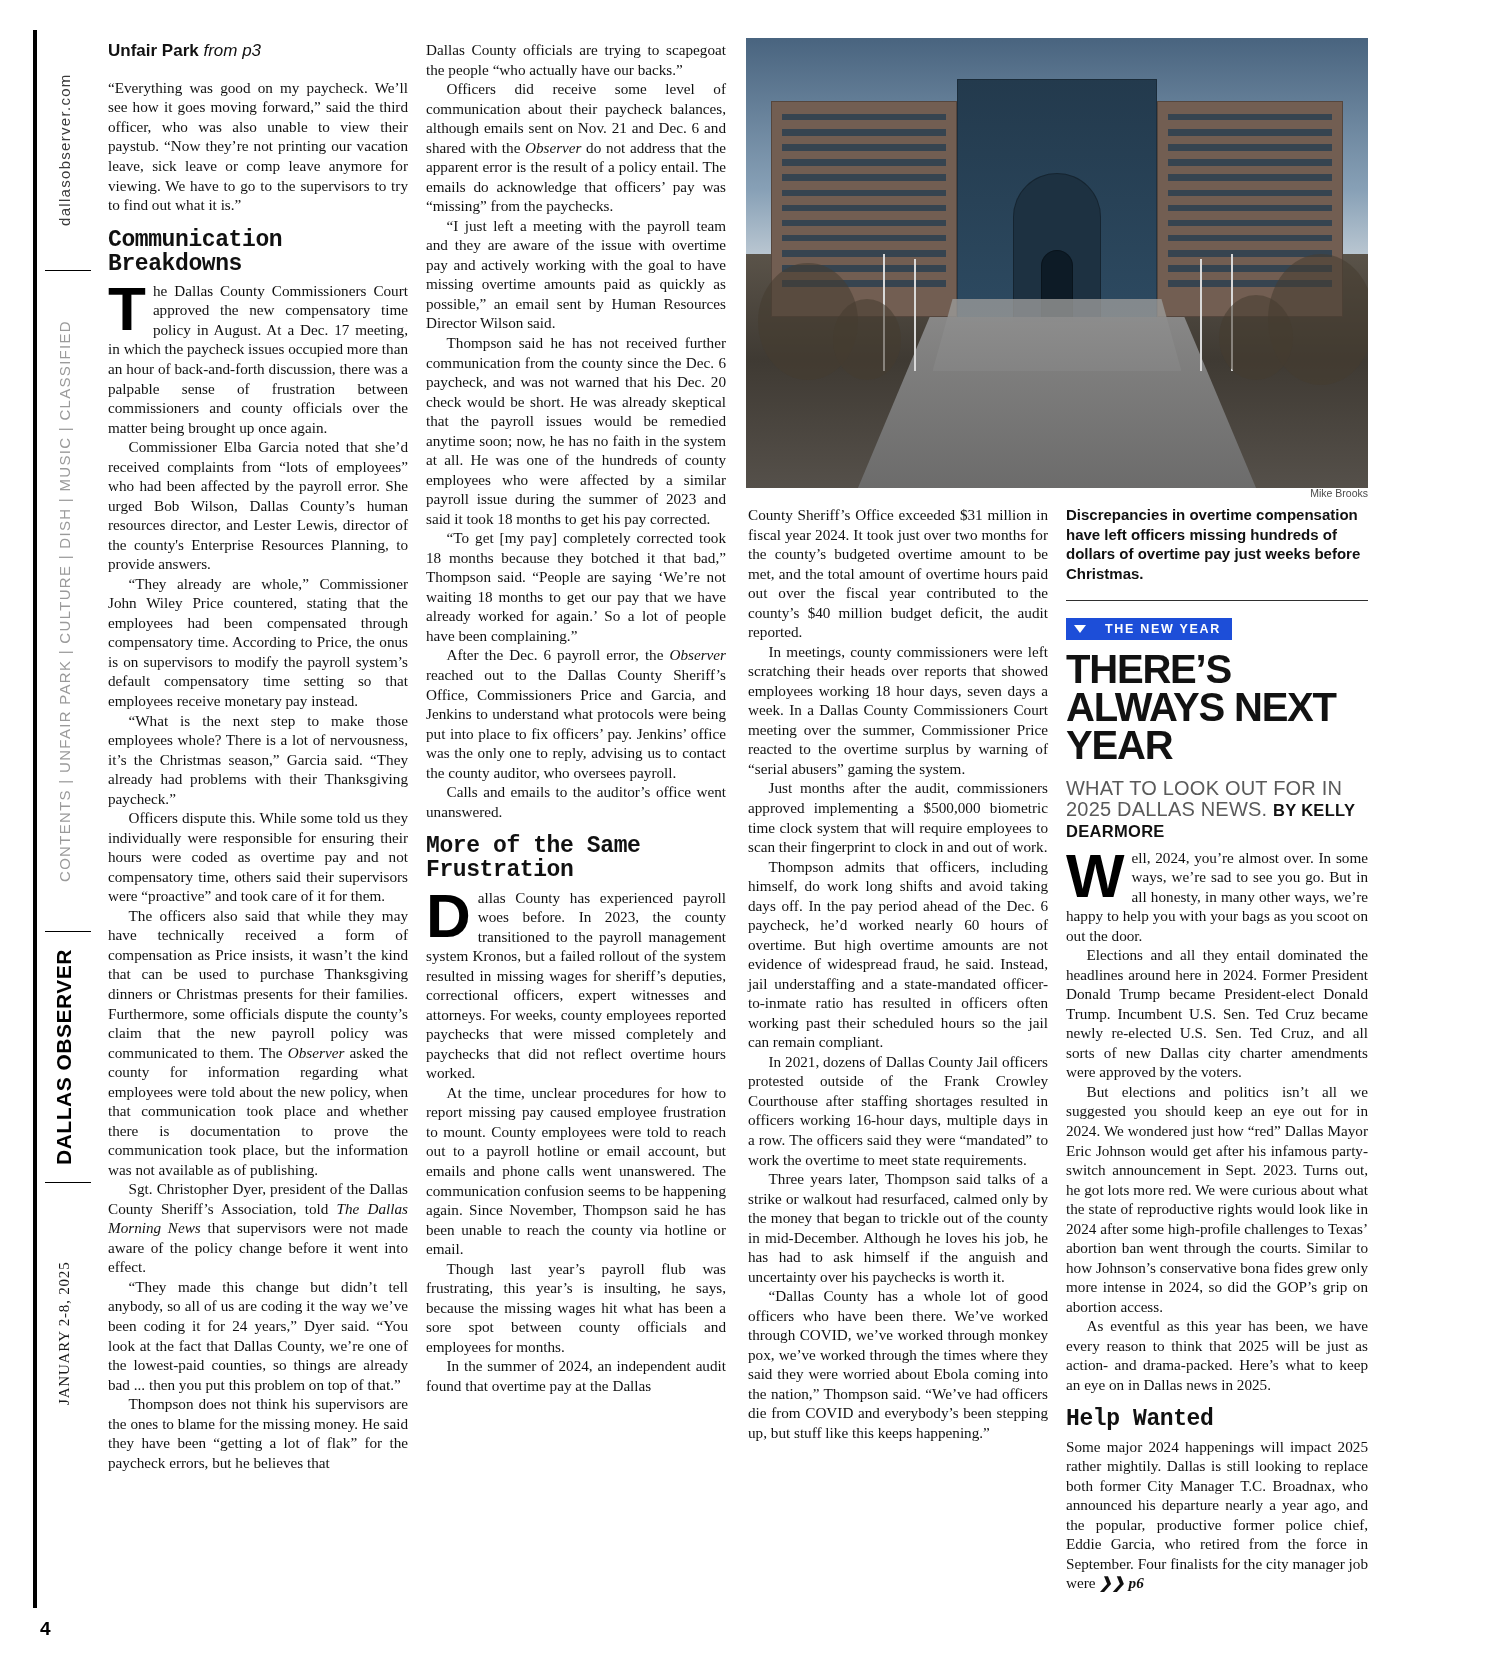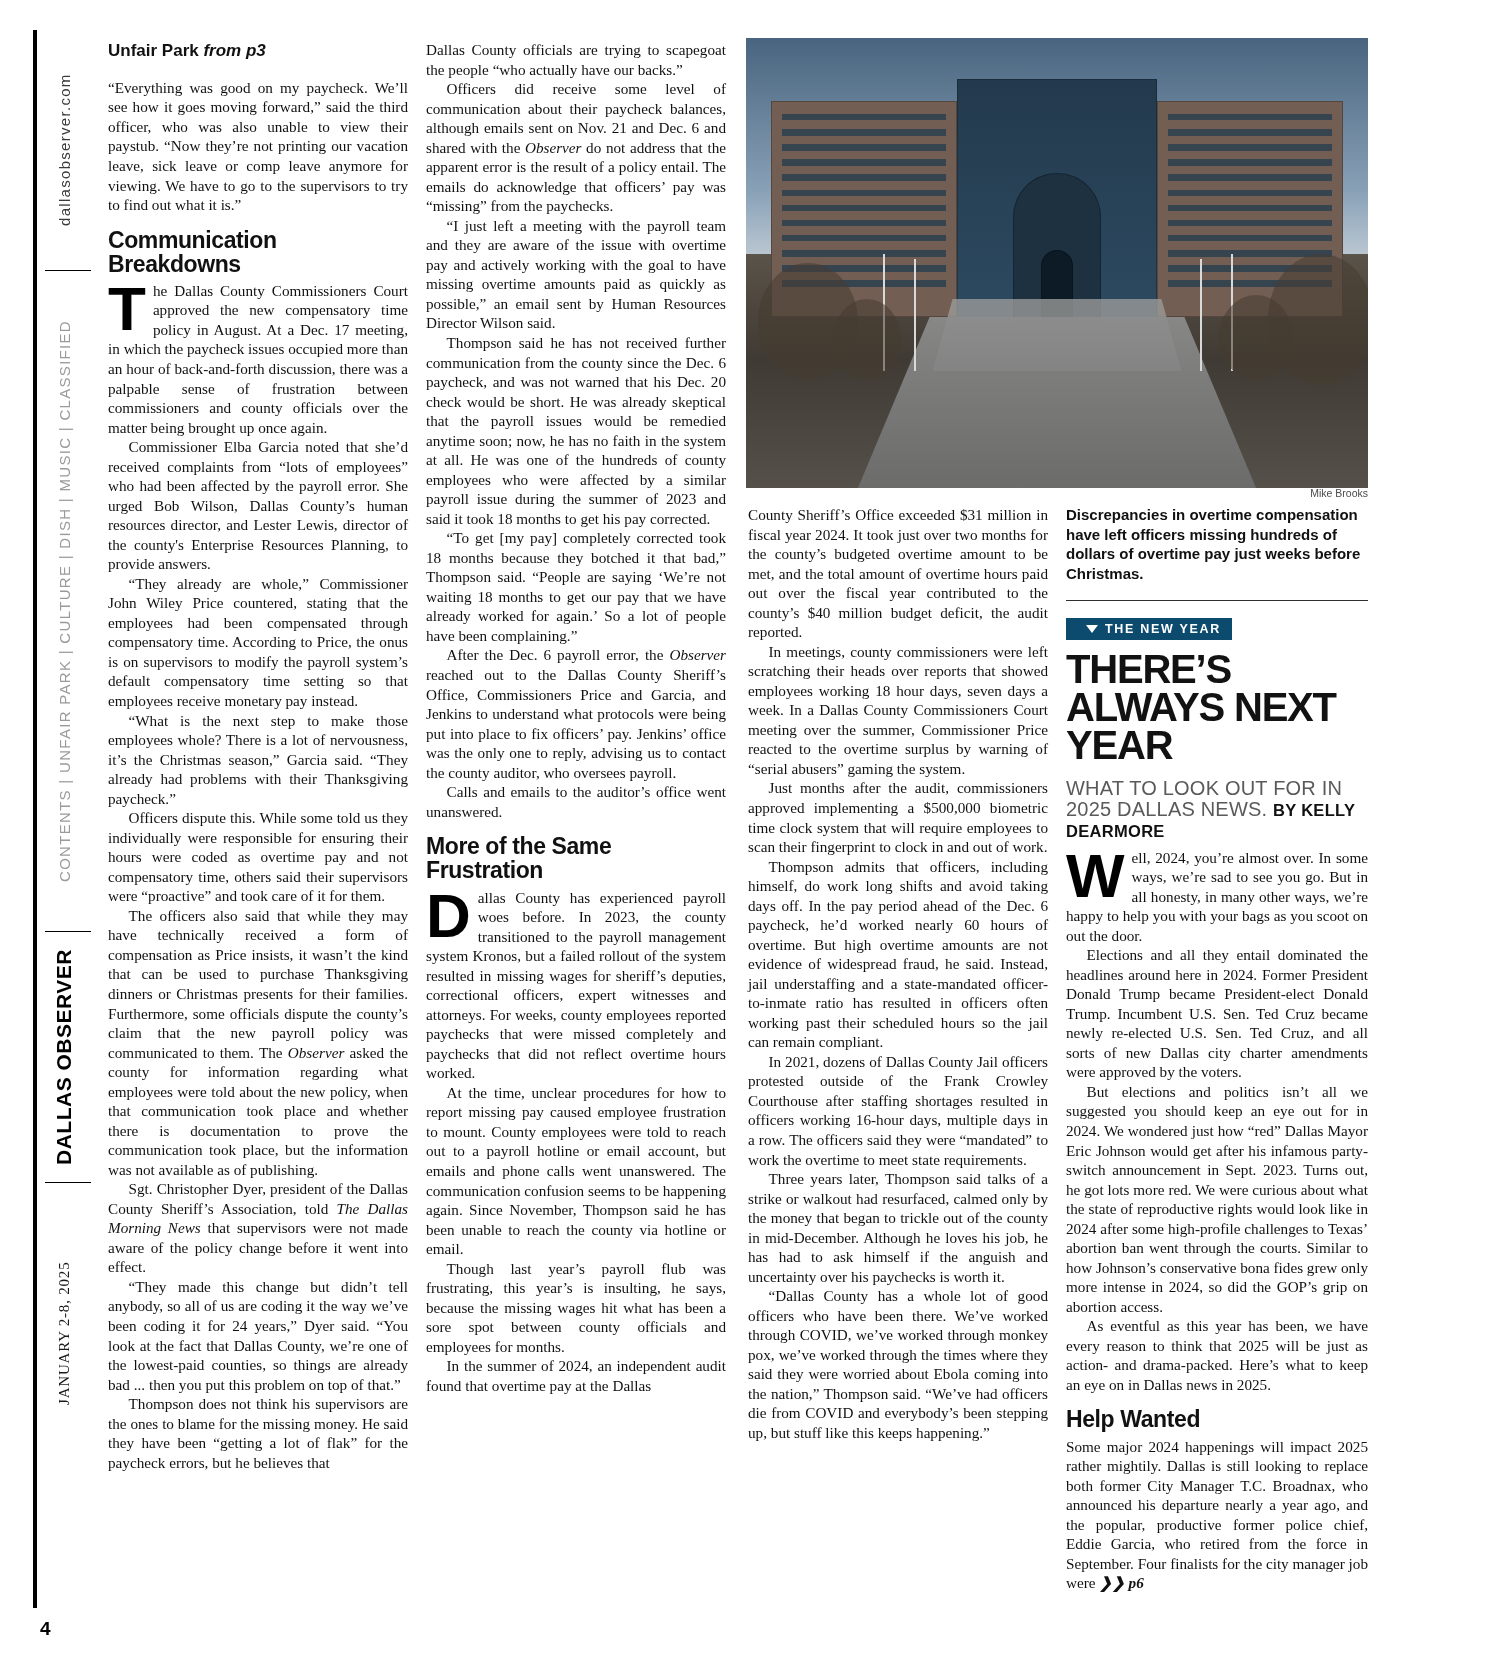--- a/index.html
+++ b/index.html
@@ -48,35 +48,35 @@
   #col1 { left:108px; height:1570px; }
   #col2 { left:426px; height:1570px; }
   #col3 { left:748px; top:505px; height:1105px; }
 
   p.body { margin:0; text-indent:1.35em; }
   p.body.first { text-indent:0; }
   .it { font-style:italic; }
 
   
   h2.sect {
-    font-family:Liberation Sans, sans-serif;
+    font-family:Liberation Mono, monospace;
     font-weight:700;
     font-size:23px;
     line-height:1.05;
     letter-spacing:-0.4px;
     margin:13px 0 5px 0;
     text-align:left;
   }
 
   
   .kicker {
     font-family:"Liberation Sans", sans-serif;
     font-size:17px; font-weight:700; margin:0 0 16px 0; text-align:left;
   }
-  .kicker .from { font-style:italic; font-weight:700; }
+  .kicker .from { font-style:italic; font-weight:400; }
 
   
   .dropcap-wrap { position:relative; }
   .dropcap {
     float:left;
     font-family:"Liberation Sans", sans-serif;
     font-weight:700;
     font-size:62px;
     line-height:0.78;
     margin:4px 7px 0 0;
@@ -130,25 +130,25 @@
     color:#111;
   }
   #caprule {
     position:absolute; left:1066px; top:600px; width:302px;
     border-top:1.6px solid #2f2f2f;
   }
 
   
   #ny { position:absolute; left:1066px; top:618px; width:302px; }
   .ny-flag {
-    display:inline-flex; align-items:center; gap:7px;
-    background:#0c4a6e; color:#fff;
+    display:inline-flex; align-items:center; gap:19px;
+    background:#1d4ed8; color:#fff;
     font-family:"Liberation Sans", sans-serif;
     font-size:12.5px; font-weight:700; letter-spacing:1.7px;
-    padding:4px 11px 4px 20px;
+    padding:4px 11px 4px 8px;
   }
   .ny-flag .tri {
     width:0;height:0;border-left:6px solid transparent;border-right:6px solid transparent;
     border-top:8px solid #fff; display:inline-block;
   }
   h1.ny-title {
     font-family:"Liberation Sans", sans-serif;
     font-weight:700; font-size:40px; line-height:0.95;
     letter-spacing:-1.2px; margin:10px 0 2px 0; color:#121212;
   }

